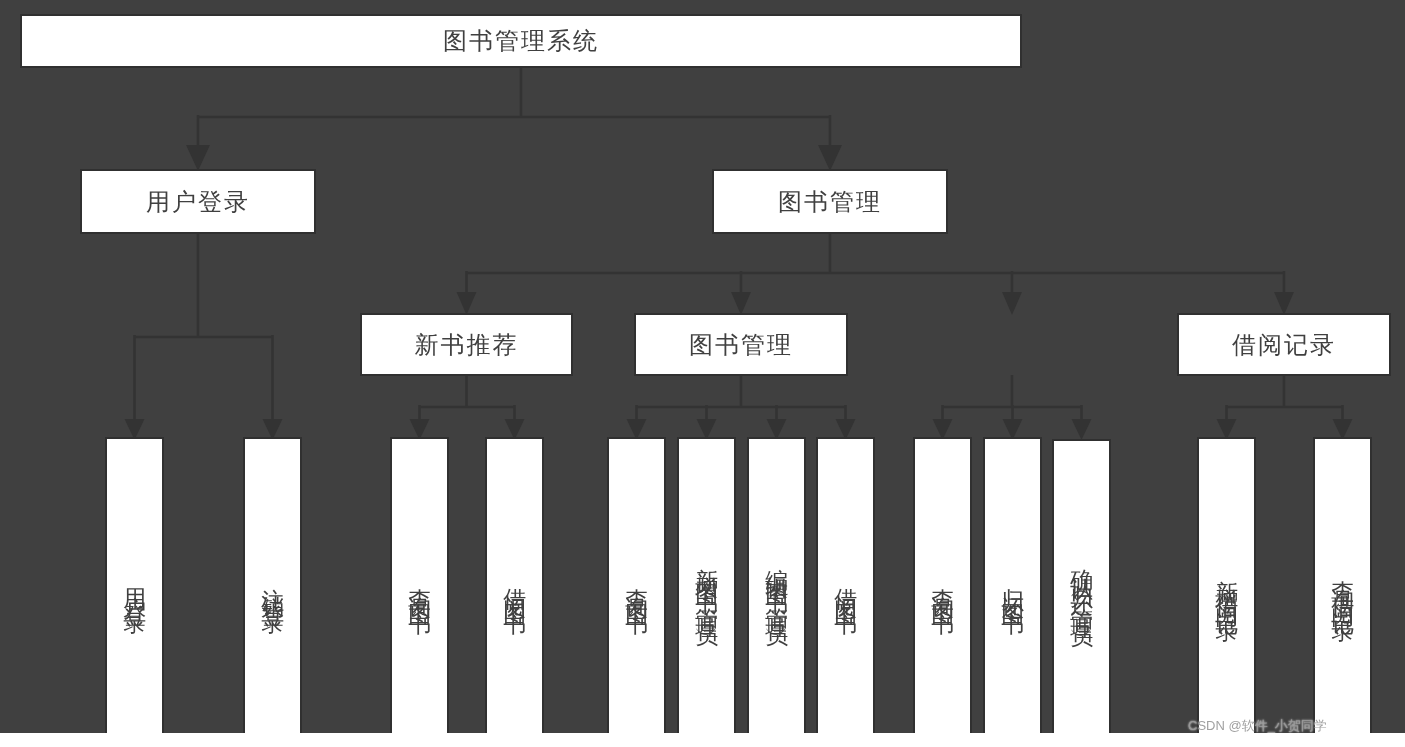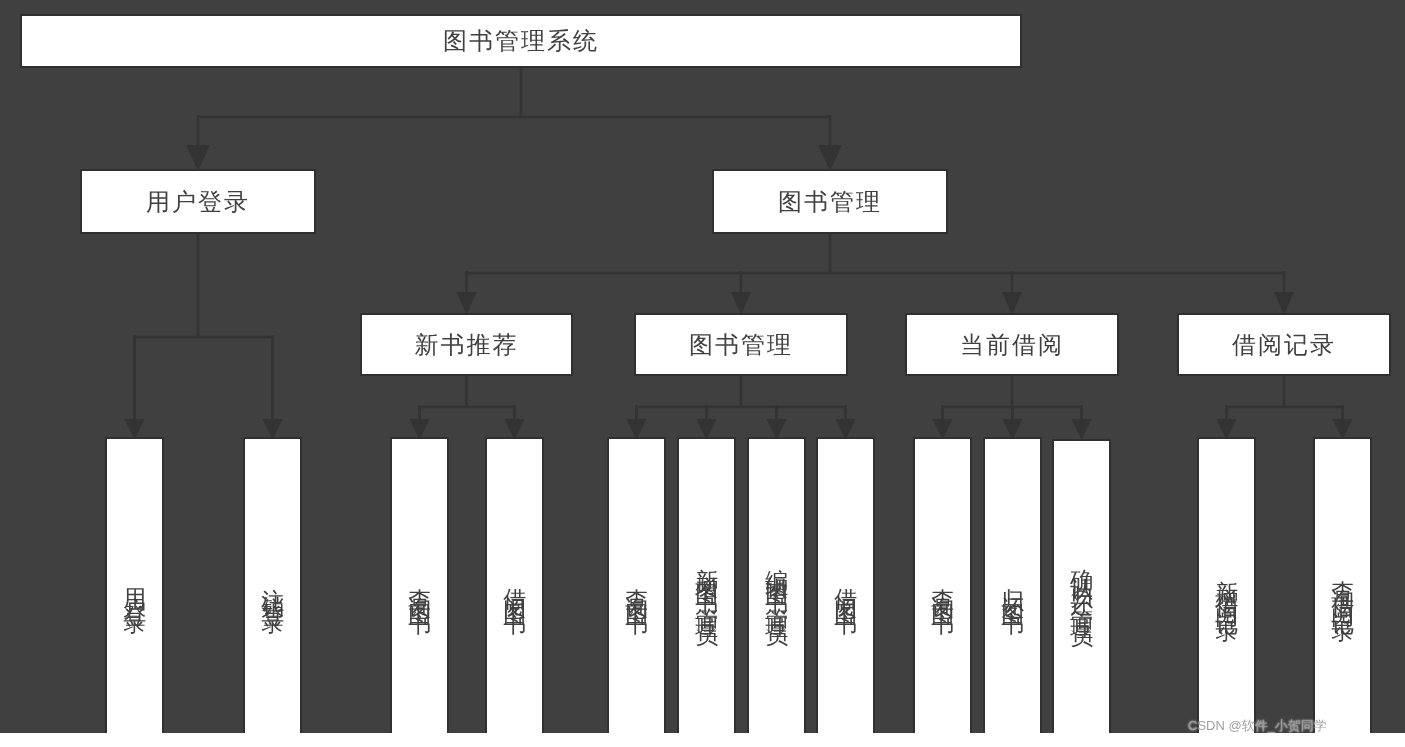--- a/index.html
+++ b/index.html
@@ -115,23 +115,20 @@
   <div class="node" style="left:712px;top:169px;width:236px;height:65px">
     <span class="hlabel">图书管理</span>
   </div>
 
   <div class="node" style="left:360px;top:313px;width:213px;height:63px">
     <span class="hlabel">新书推荐</span>
   </div>
   <div class="node" style="left:634px;top:313px;width:214px;height:63px">
     <span class="hlabel">图书管理</span>
   </div>
-  <div class="node" style="left:905px;top:313px;width:214px;height:63px">
-    <span class="hlabel">当前借阅</span>
-  </div>
   <div class="node" style="left:1177px;top:313px;width:214px;height:63px">
     <span class="hlabel">借阅记录</span>
   </div>
 
   <div class="node leaf" style="left:105px;top:437px;width:59px;height:298px">
     <span class="vlabel">用户登录</span>
   </div>
   <div class="node leaf" style="left:243px;top:437px;width:59px;height:298px">
     <span class="vlabel">注销登录</span>
   </div>

